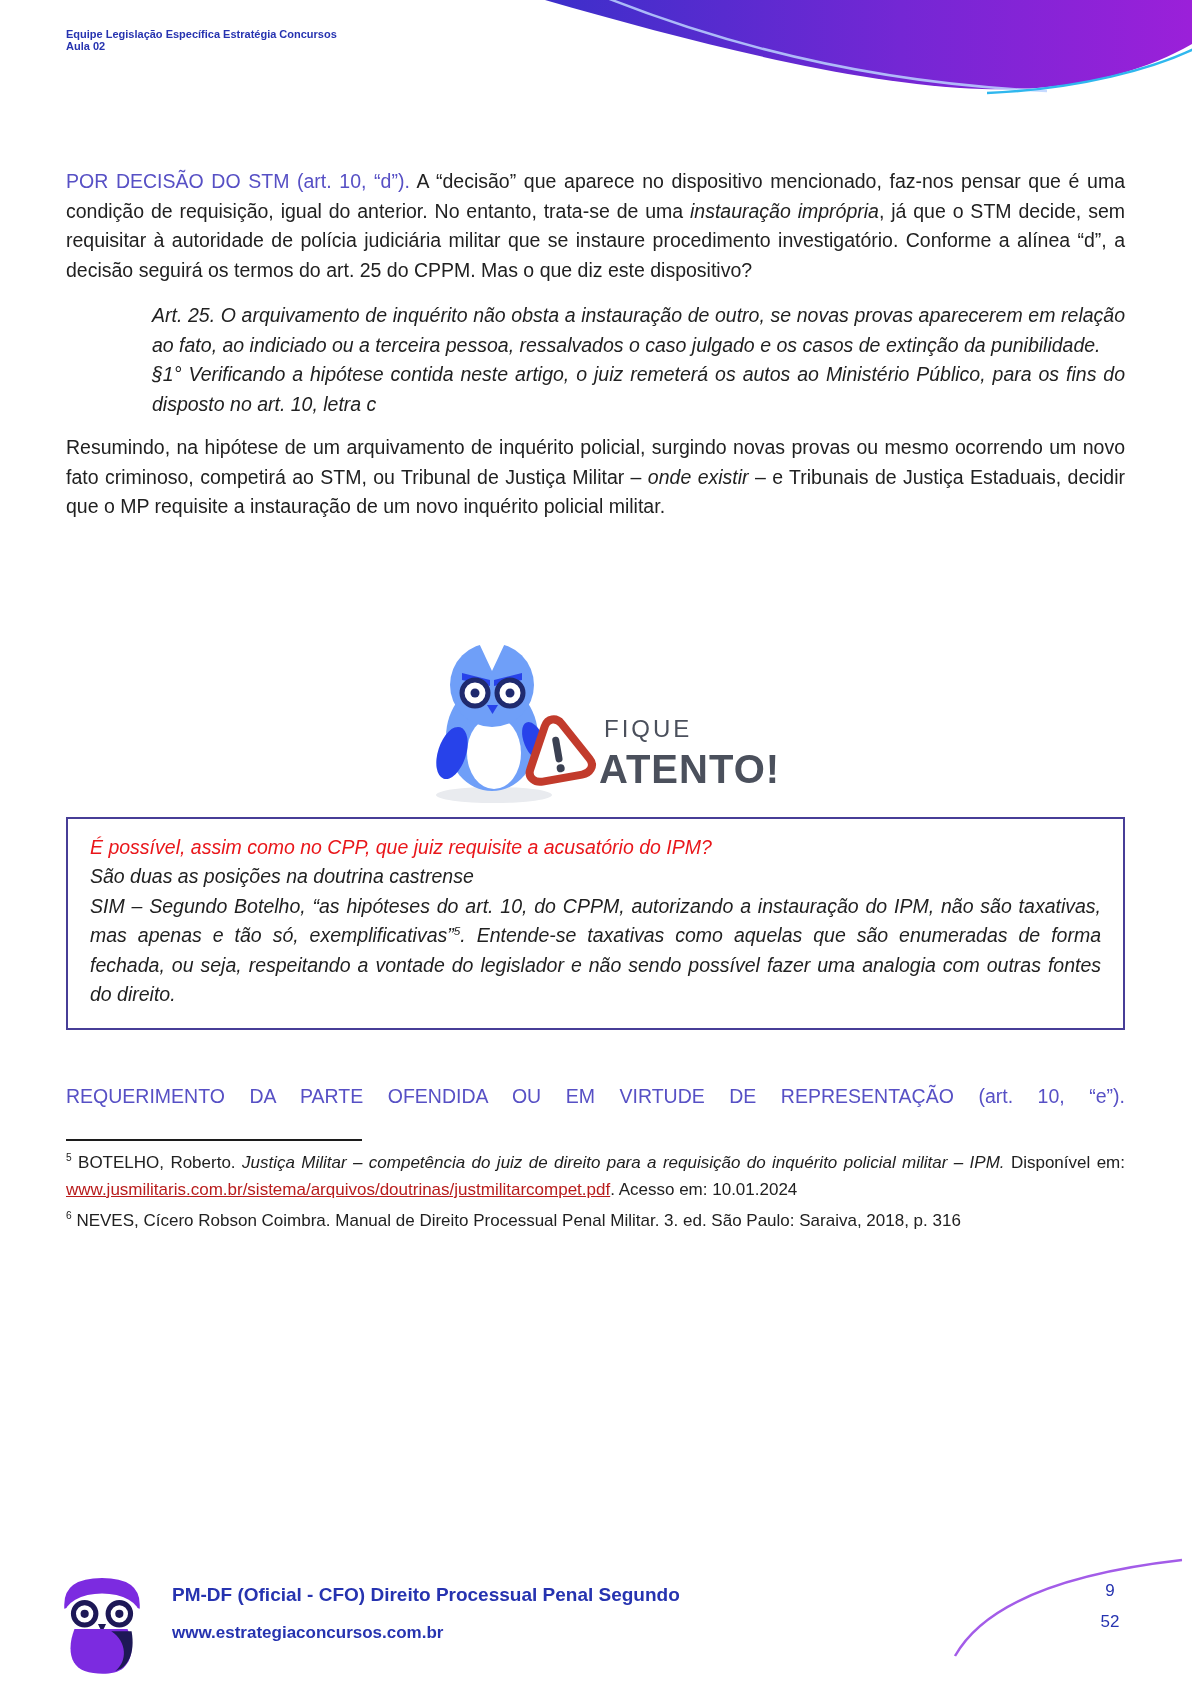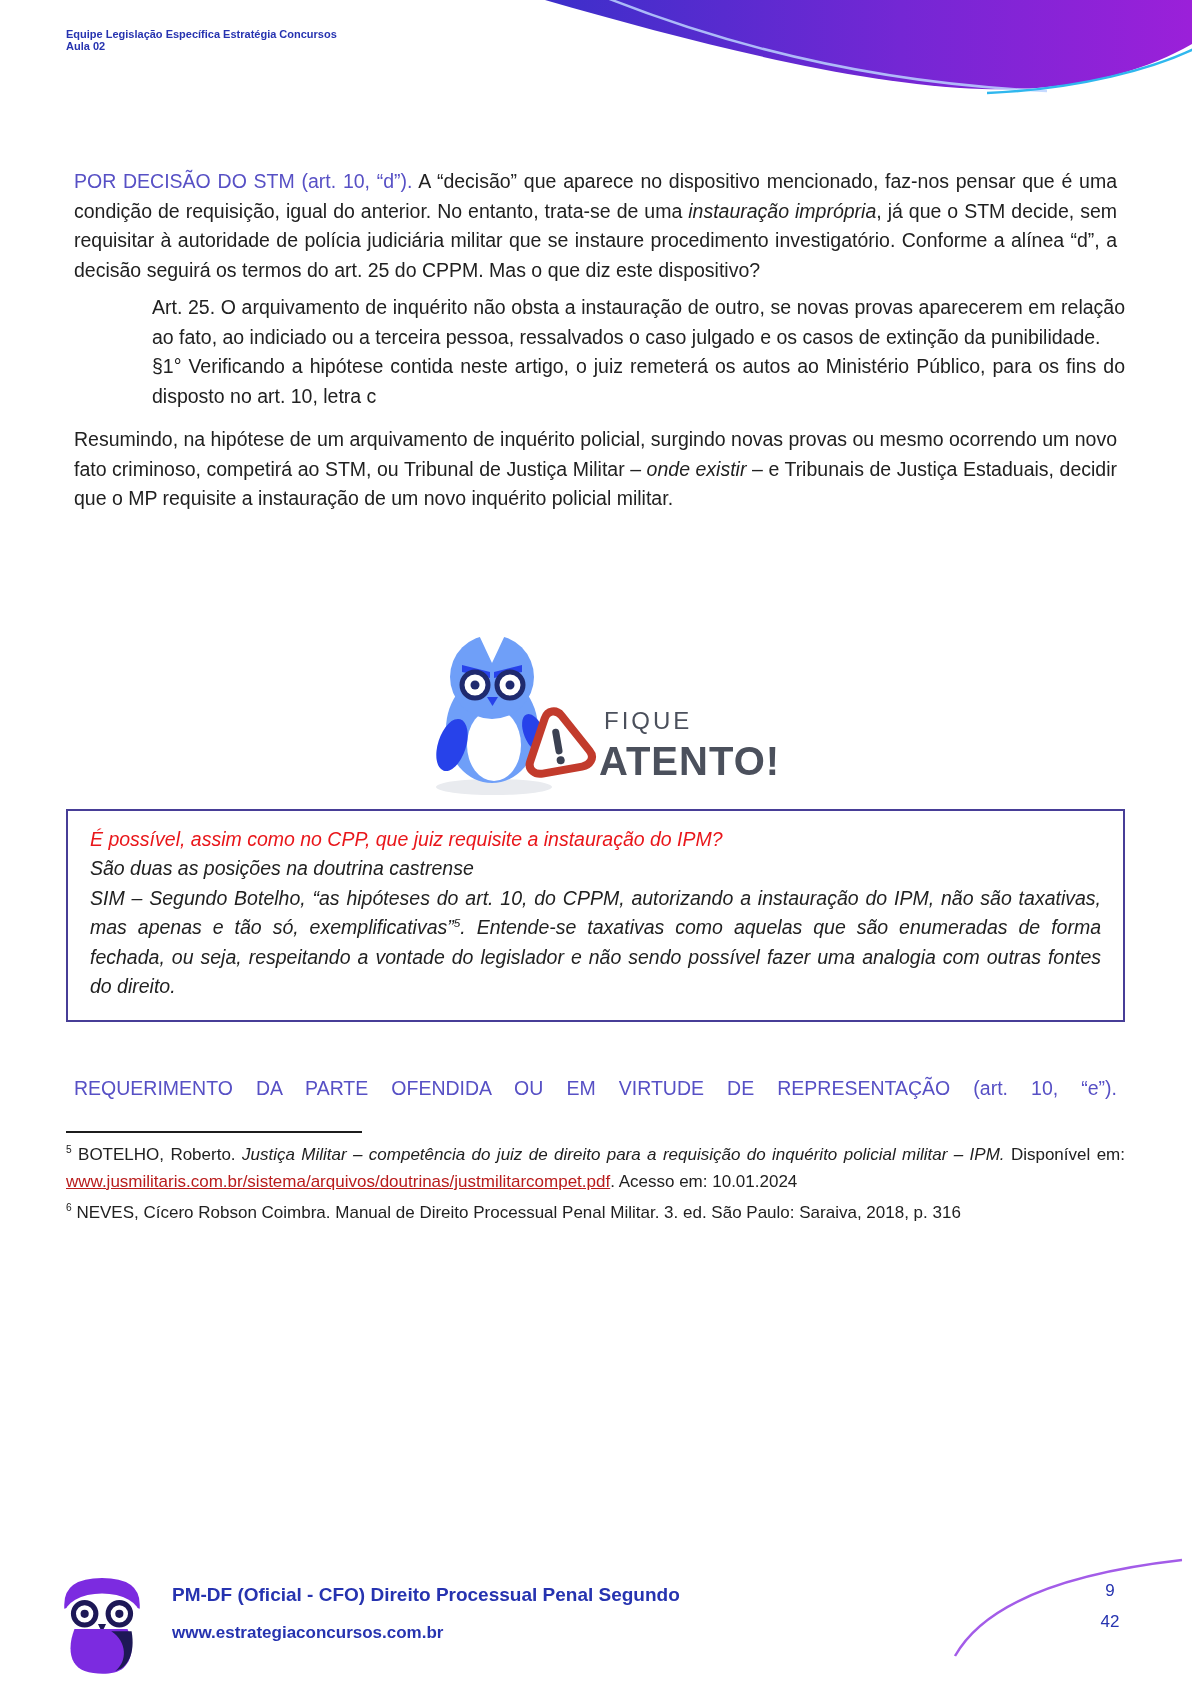--- a/index.html
+++ b/index.html
@@ -6,27 +6,27 @@
   .page{
     position:relative;width:1192px;height:1686px;background:#ffffff;
     font-family:"Liberation Sans",sans-serif;color:#212121;overflow:hidden;
   }
   
   .header-wave{position:absolute;top:0;right:0;width:660px;height:105px;display:block;}
   .header-text{position:absolute;left:66px;top:28px;color:#2633b0;font-weight:bold;font-size:11px;line-height:1.1;}
   .header-text .line2{}
   
   .content{position:absolute;left:66px;right:67px;top:0;}
-  .body-par{font-size:19.5px;line-height:29.5px;text-align:justify;margin:8px;}
+  .body-par{font-size:19.5px;line-height:29.5px;text-align:justify;margin:0;}
   .seg-heading{color:#5750c5;}
   .seg-italic{font-style:italic;}
   .seg-link{color:#b91c1c;text-decoration:underline;}
   sup.seg-sup{font-size:0.6em;line-height:0;}
   .p1{margin-top:167px;}
-  .quote{margin:8px 0 0 86px;}
+  .quote{margin:16px 0 0 86px;font-style:italic;}
   .quote p{margin:0;}
   .p2{margin-top:14px;}
   
   .mascot{display:block;margin:115px auto 0;width:380px;height:168px;}
   
   .attention-box{margin-top:12px;border:2px solid #473e97;padding:14px 22px 18px 22px;font-style:italic;}
   .attention-box p{margin:0 0 0 0;}
   .box-question{color:#e9161a;}
   .box-intro{margin-top:20px;}
   .box-par{margin-top:20px;}
@@ -101,21 +101,21 @@
       <g transform="translate(152,116) rotate(-10)">
         <path d="M 0,-34 C 3.5,-34 6.5,-32 8.5,-28.5 L 30,11 C 32,14.5 32,18.5 29.5,21.5 C 27,24.5 23.5,25.5 20,25.5 L -20,25.5 C -23.5,25.5 -27,24.5 -29.5,21.5 C -32,18.5 -32,14.5 -30,11 L -8.5,-28.5 C -6.5,-32 -3.5,-34 0,-34 Z" fill="#ffffff" stroke="#c23b2c" stroke-width="8" stroke-linejoin="round"></path>
         <line x1="0" y1="-13" x2="0" y2="6" stroke="#3b4152" stroke-width="7" stroke-linecap="round"></line>
         <circle cx="0" cy="15.5" r="4" fill="#3b4152"></circle>
       </g>
       <text x="198" y="100" font-size="24" letter-spacing="3" fill="#4b505c">FIQUE</text>
       <text x="193" y="146" font-size="40" font-weight="bold" letter-spacing="1" fill="#4b505c">ATENTO!</text>
     </svg>
 
     <div class="attention-box">
-      <p class="body-par box-question">É possível, assim como no CPP, que juiz requisite a instauração do IPM?</p>
+      <p class="body-par box-question">É possível, assim como no CPP, que juiz requisite a acusatório do IPM?</p>
       <p class="body-par box-intro">São duas as posições na doutrina castrense</p>
       <p class="body-par box-par"><span class="seg-normal">SIM – Segundo Botelho, “as hipóteses do art. 10, do CPPM, autorizando a instauração do IPM, não são taxativas, mas apenas e tão só, exemplificativas”</span><sup class="seg-sup">5</sup><span class="seg-normal">. Entende-se taxativas como aquelas que são enumeradas de forma fechada, ou seja, respeitando a vontade do legislador e não sendo possível fazer uma analogia com outras fontes do direito.</span></p>
     </div>
 
     <p class="body-par p3-heading">REQUERIMENTO DA PARTE OFENDIDA OU EM VIRTUDE DE REPRESENTAÇÃO (art. 10, “e”).</p>
 
     <hr class="fn-divider">
     <p class="footnote"><sup class="seg-sup">5</sup><span class="seg-normal"> BOTELHO, Roberto. </span><span class="seg-italic">Justiça Militar – competência do juiz de direito para a requisição do inquérito policial militar – IPM.</span><span class="seg-normal"> Disponível em: </span><span class="seg-link">www.jusmilitaris.com.br/sistema/arquivos/doutrinas/justmilitarcompet.pdf</span><span class="seg-normal">. Acesso em: 10.01.2024</span></p>
     <p class="footnote"><sup class="seg-sup">6</sup><span class="seg-normal"> NEVES, Cícero Robson Coimbra. Manual de Direito Processual Penal Militar. 3. ed. São Paulo: Saraiva, 2018, p. 316</span></p>
   </div>
@@ -137,17 +137,17 @@
       <path d="M 54,58 C 70,68 70,88 58,97 C 70,94 78,80 74,58 Z" fill="#1d1856"></path>
     </svg>
 
     <div class="footer-titles">
       <div class="footer-course">PM-DF (Oficial - CFO) Direito Processual Penal Segundo</div>
       <div class="footer-site">www.estrategiaconcursos.com.br</div>
     </div>
 
     <div class="page-numbers">
       <div class="current">9</div>
-      <div class="total">42</div>
+      <div class="total">52</div>
     </div>
   </div>
 
 </div>
 
 </body></html>

